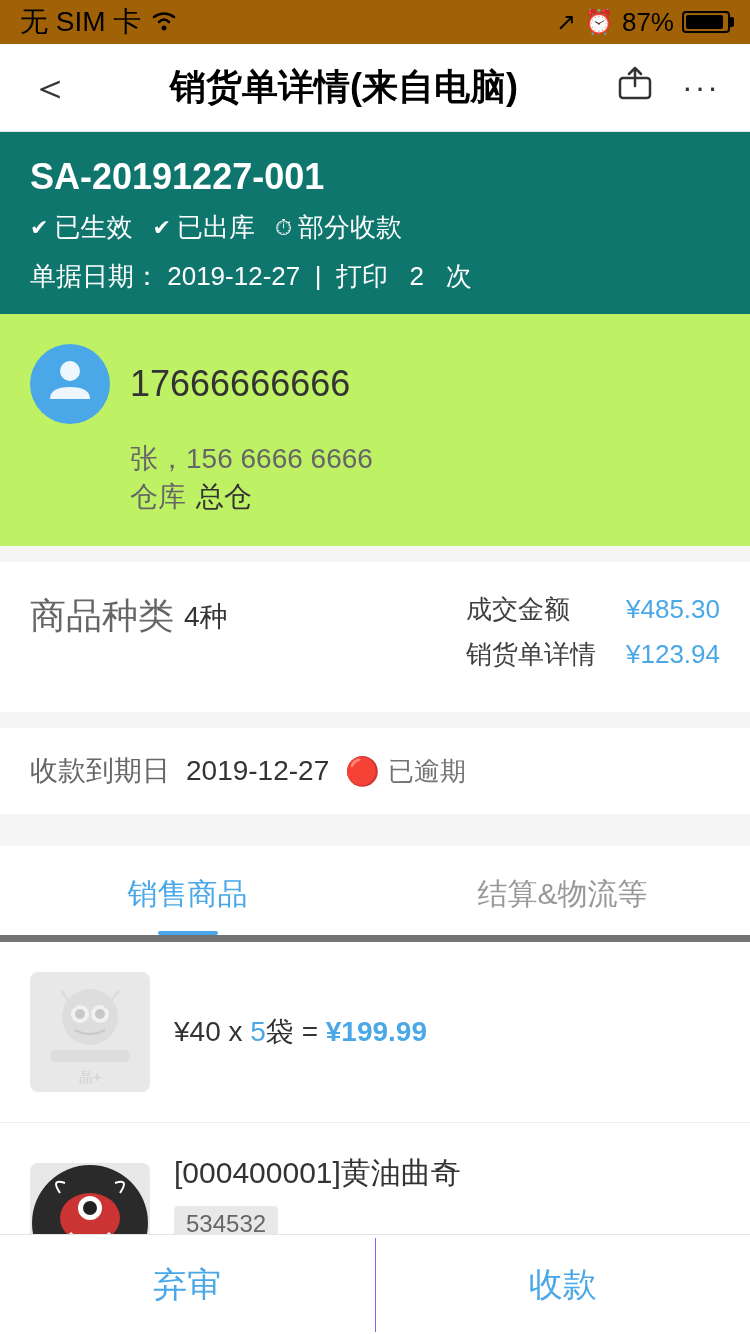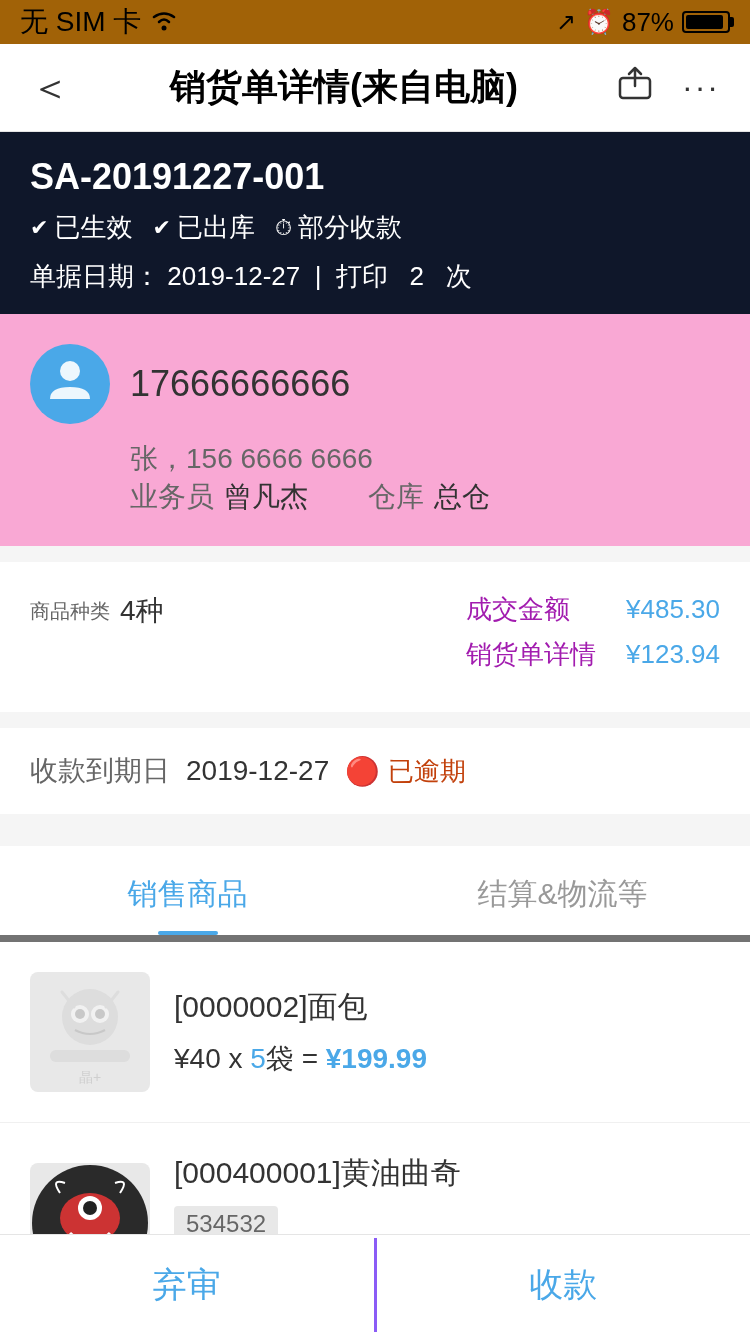--- a/index.html
+++ b/index.html
@@ -71,21 +71,21 @@
     .nav-back {
       font-size: 40px;
       color: #333;
       cursor: pointer;
     }
     .nav-right { display: flex; align-items: center; gap: 30px; }
     .nav-icon { font-size: 36px; color: #333; cursor: pointer; }
 
     
     .header-banner {
-      background: #0f172a;
+      background: #0f766e;
       padding: 24px 30px 20px;
     }
     .header-id {
       font-size: 36px;
       font-weight: 700;
       color: #fff;
       margin-bottom: 12px;
     }
     .header-badges {
       display: flex;
@@ -101,21 +101,21 @@
       font-size: 26px;
     }
     .badge-icon { font-size: 22px; }
     .header-date {
       font-size: 26px;
       color: #fff;
     }
 
     
     .customer-section {
-      background: #f9a8d4;
+      background: #bef264;
       padding: 30px;
       margin-bottom: 16px;
     }
     .customer-row {
       display: flex;
       align-items: center;
       gap: 20px;
       margin-bottom: 16px;
     }
     .customer-avatar {
@@ -153,52 +153,52 @@
       display: flex;
       align-items: flex-start;
       justify-content: space-between;
     }
     .summary-left .summary-item {
       display: flex;
       align-items: center;
       gap: 10px;
       margin-bottom: 8px;
     }
-    .summary-left .summary-label { font-size: 20px; color: #666; }
+    .summary-left .summary-label { font-size: 36px; color: #666; }
     .summary-left .summary-value { font-size: 28px; color: #333; font-weight: 400; }
     .summary-right { text-align: right; }
     .summary-right-row {
       display: flex;
       justify-content: space-between;
       align-items: center;
       margin-bottom: 10px;
       gap: 30px;
     }
-    .summary-right-label { font-size: 26px; color: #a21caf; }
+    .summary-right-label { font-size: 26px; color: #404040; }
     .summary-right-value { font-size: 26px; color: #4AA8E8; }
 
     
     .due-section {
       background: #fff;
       padding: 24px 30px;
       margin-bottom: 16px;
       display: flex;
       align-items: center;
       gap: 16px;
     }
     .due-label { font-size: 28px; color: #666; }
     .due-date { font-size: 28px; color: #333; }
     .due-overdue-badge {
       display: flex;
       align-items: center;
       gap: 8px;
       background: transparent;
     }
     .overdue-icon { color: #e05252; font-size: 28px; }
-    .overdue-text { font-size: 26px; color: #c2410c; }
+    .overdue-text { font-size: 26px; color: #737373; }
 
     
     .tabs-section {
       background: #fff;
       margin-bottom: 0;
     }
     .tabs-row {
       display: flex;
       border-bottom: 7px solid #737373;
     }
@@ -276,21 +276,21 @@
       align-items: center;
     }
     .bottom-btn {
       flex: 1;
       text-align: center;
       font-size: 34px;
       font-weight: 500;
       cursor: pointer;
       padding: 24px 0;
     }
-    .bottom-btn.cancel { color: #4AA8E8; border-right: 3px solid #8b5cf6; }
+    .bottom-btn.cancel { color: #4AA8E8; border-right: 1px solid #8b5cf6; }
     .bottom-btn.confirm { color: #4AA8E8; }
 
     
     .divider { height: 16px; background: #f5f5f5; }
 
     
     .owl-svg { opacity: 0.4; }
   </style>
 </head>
 <body>
@@ -367,24 +367,20 @@
           <circle cx="24" cy="16" r="10" fill="white" opacity="0.9"></circle>
           <path d="M4 44 Q4 32 24 32 Q44 32 44 44" fill="white" opacity="0.9"></path>
         </svg>
       </span>
     </div>
     <span class="customer-name">17666666666</span>
   </div>
   <div class="customer-sub">张，156 6666 6666</div>
   <div class="customer-meta">
     <div class="meta-item">
-      <span class="meta-label">业务员</span>
-      <span class="meta-value">曾凡杰</span>
-    </div>
-    <div class="meta-item">
       <span class="meta-label">仓库</span>
       <span class="meta-value">总仓</span>
     </div>
   </div>
 </div>
 
 <div class="summary-section">
   <div class="summary-left">
     <div class="summary-item">
       <span class="summary-label">商品种类</span>
@@ -435,21 +431,20 @@
         <circle cx="70" cy="42" r="9" fill="#fff"></circle>
         <circle cx="50" cy="42" r="5" fill="#999"></circle>
         <circle cx="70" cy="42" r="5" fill="#999"></circle>
         <path d="M45 58 Q60 66 75 58" stroke="#999" stroke-width="2" fill="none"></path>
         <path d="M32 20 L44 35 M88 20 L76 35" stroke="#ccc" stroke-width="3" stroke-linecap="round"></path>
         <rect x="20" y="78" width="80" height="12" rx="6" fill="#ccc"></rect>
         <text x="60" y="110" text-anchor="middle" font-size="14" fill="#aaa">晶+</text>
       </svg>
     </div>
     <div class="product-info">
-      <div class="product-name">[0000002]面包</div>
       <div class="product-price">
         <span>¥40</span>
         <span> x </span>
         <span class="qty">
           <span>5</span></span><span>袋</span>
         <span> = </span>
         <span class="total">¥199.99</span>
       </div>
     </div>
   </div>

